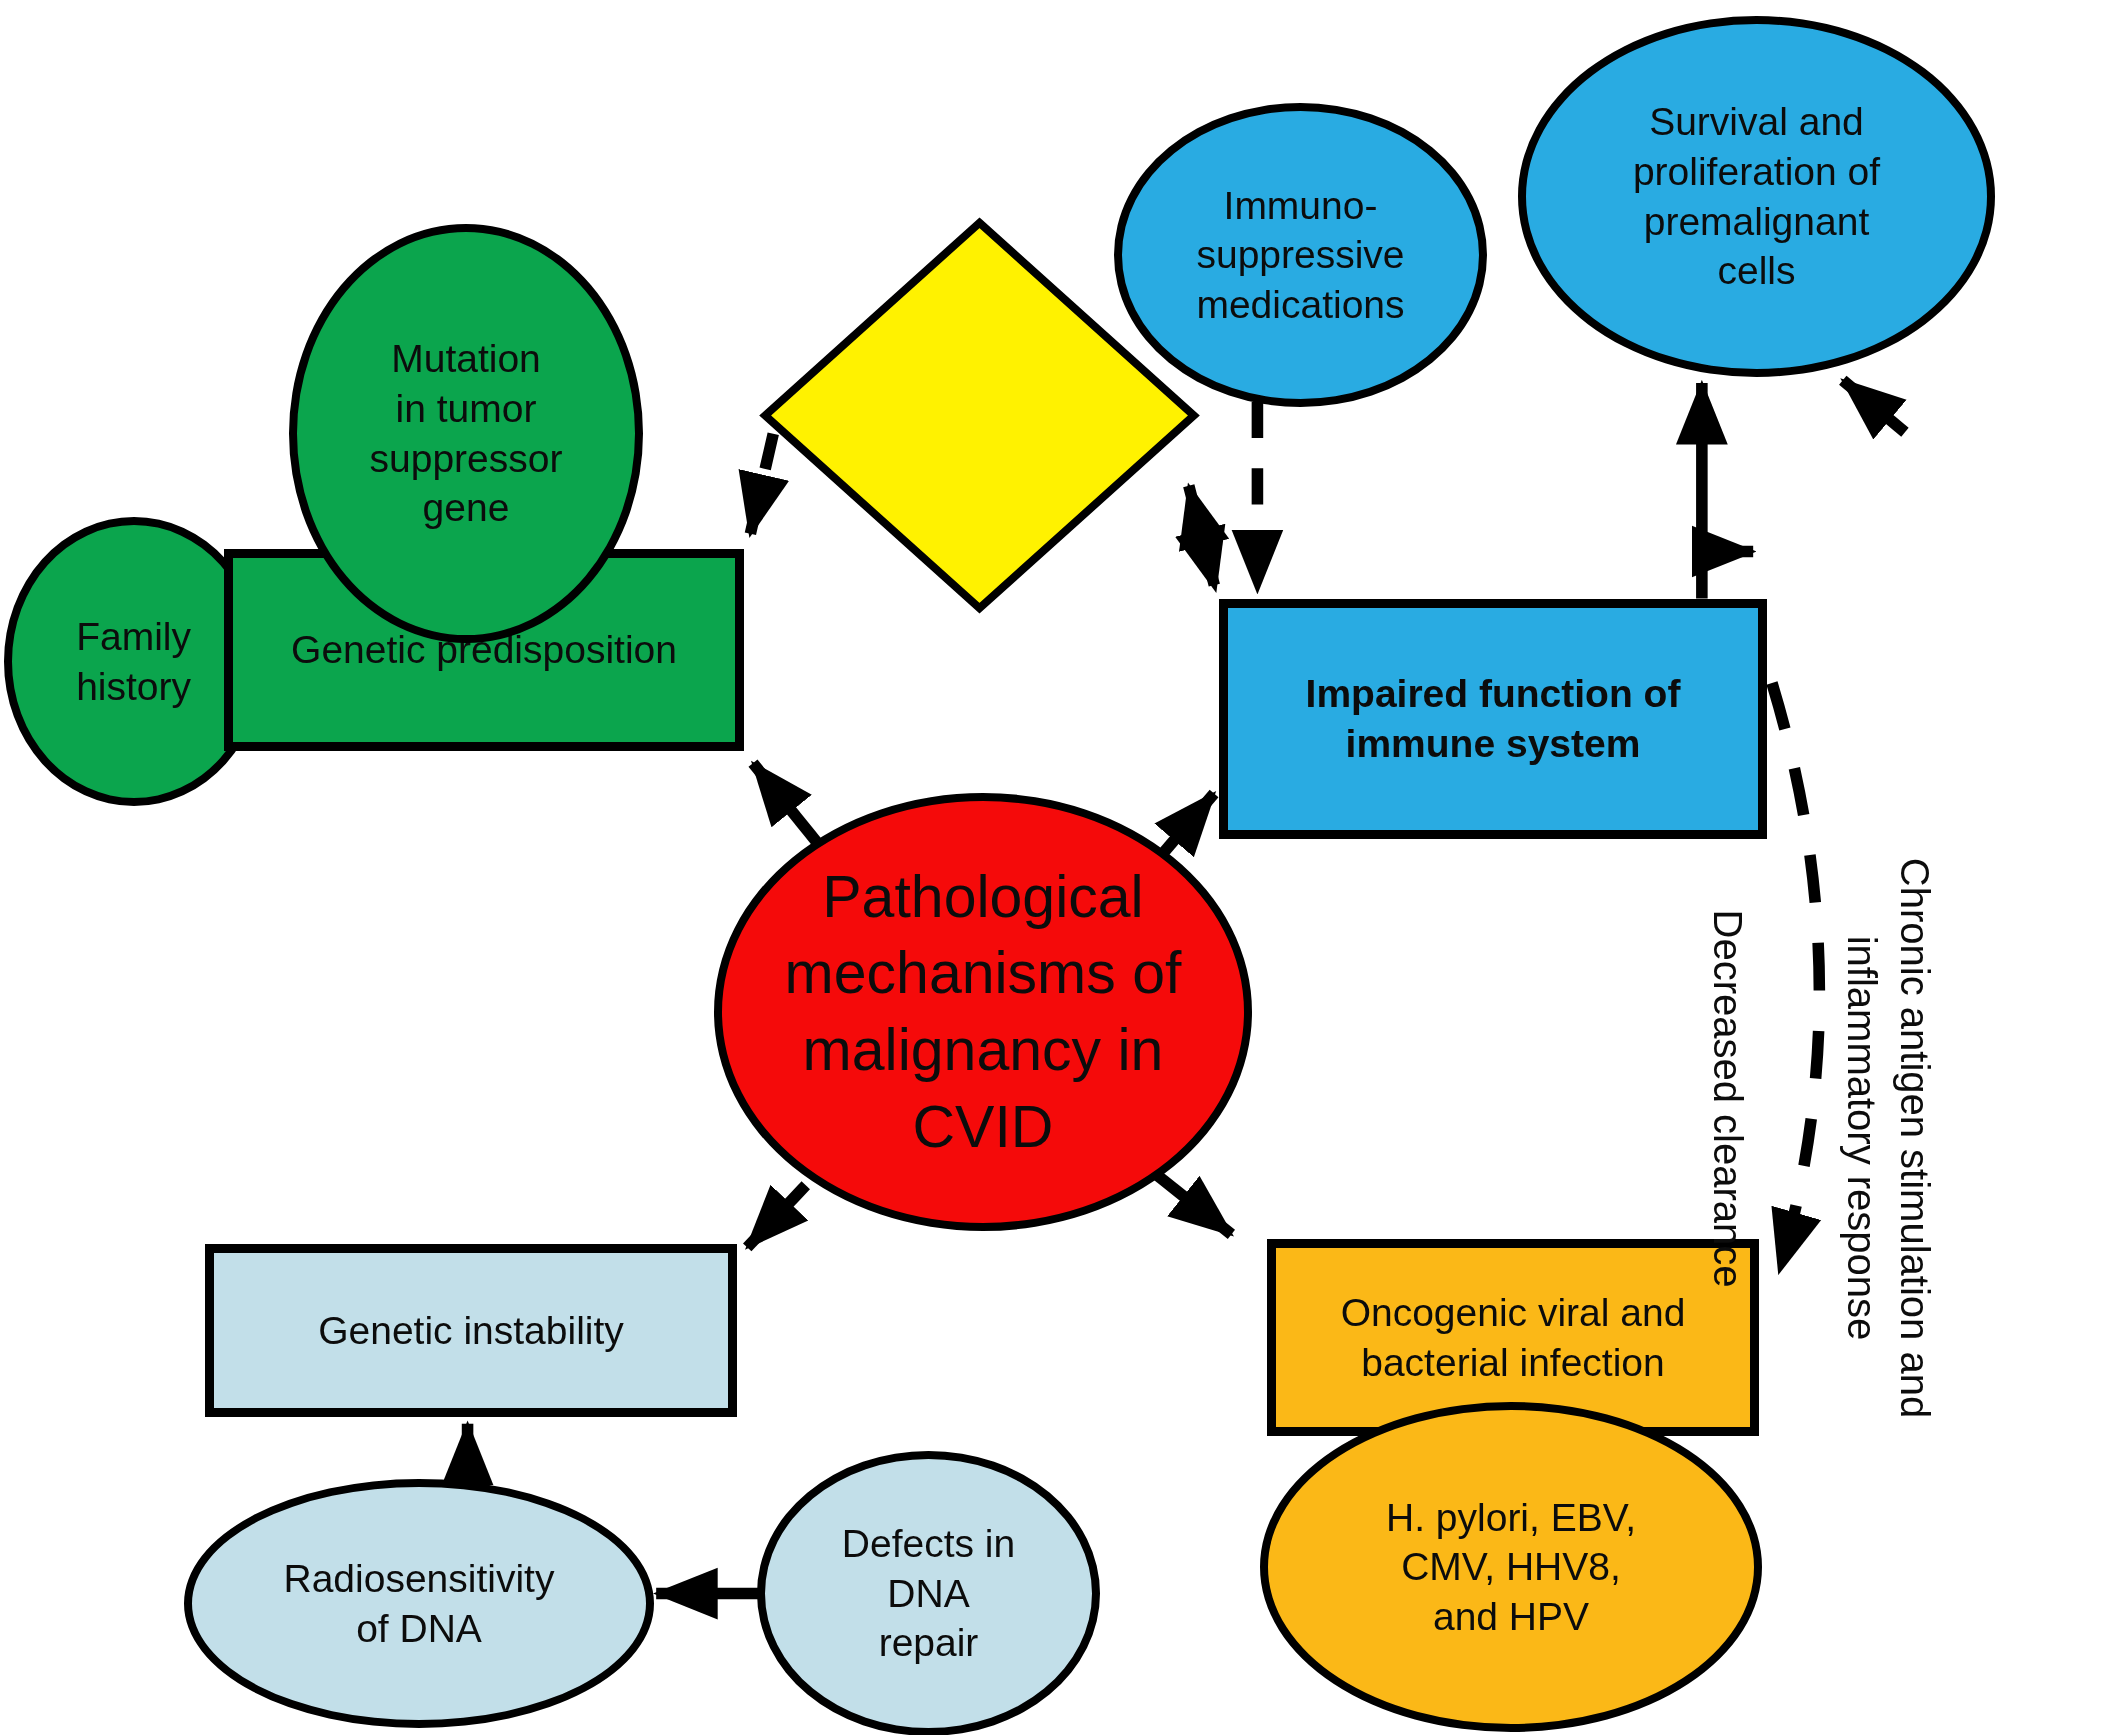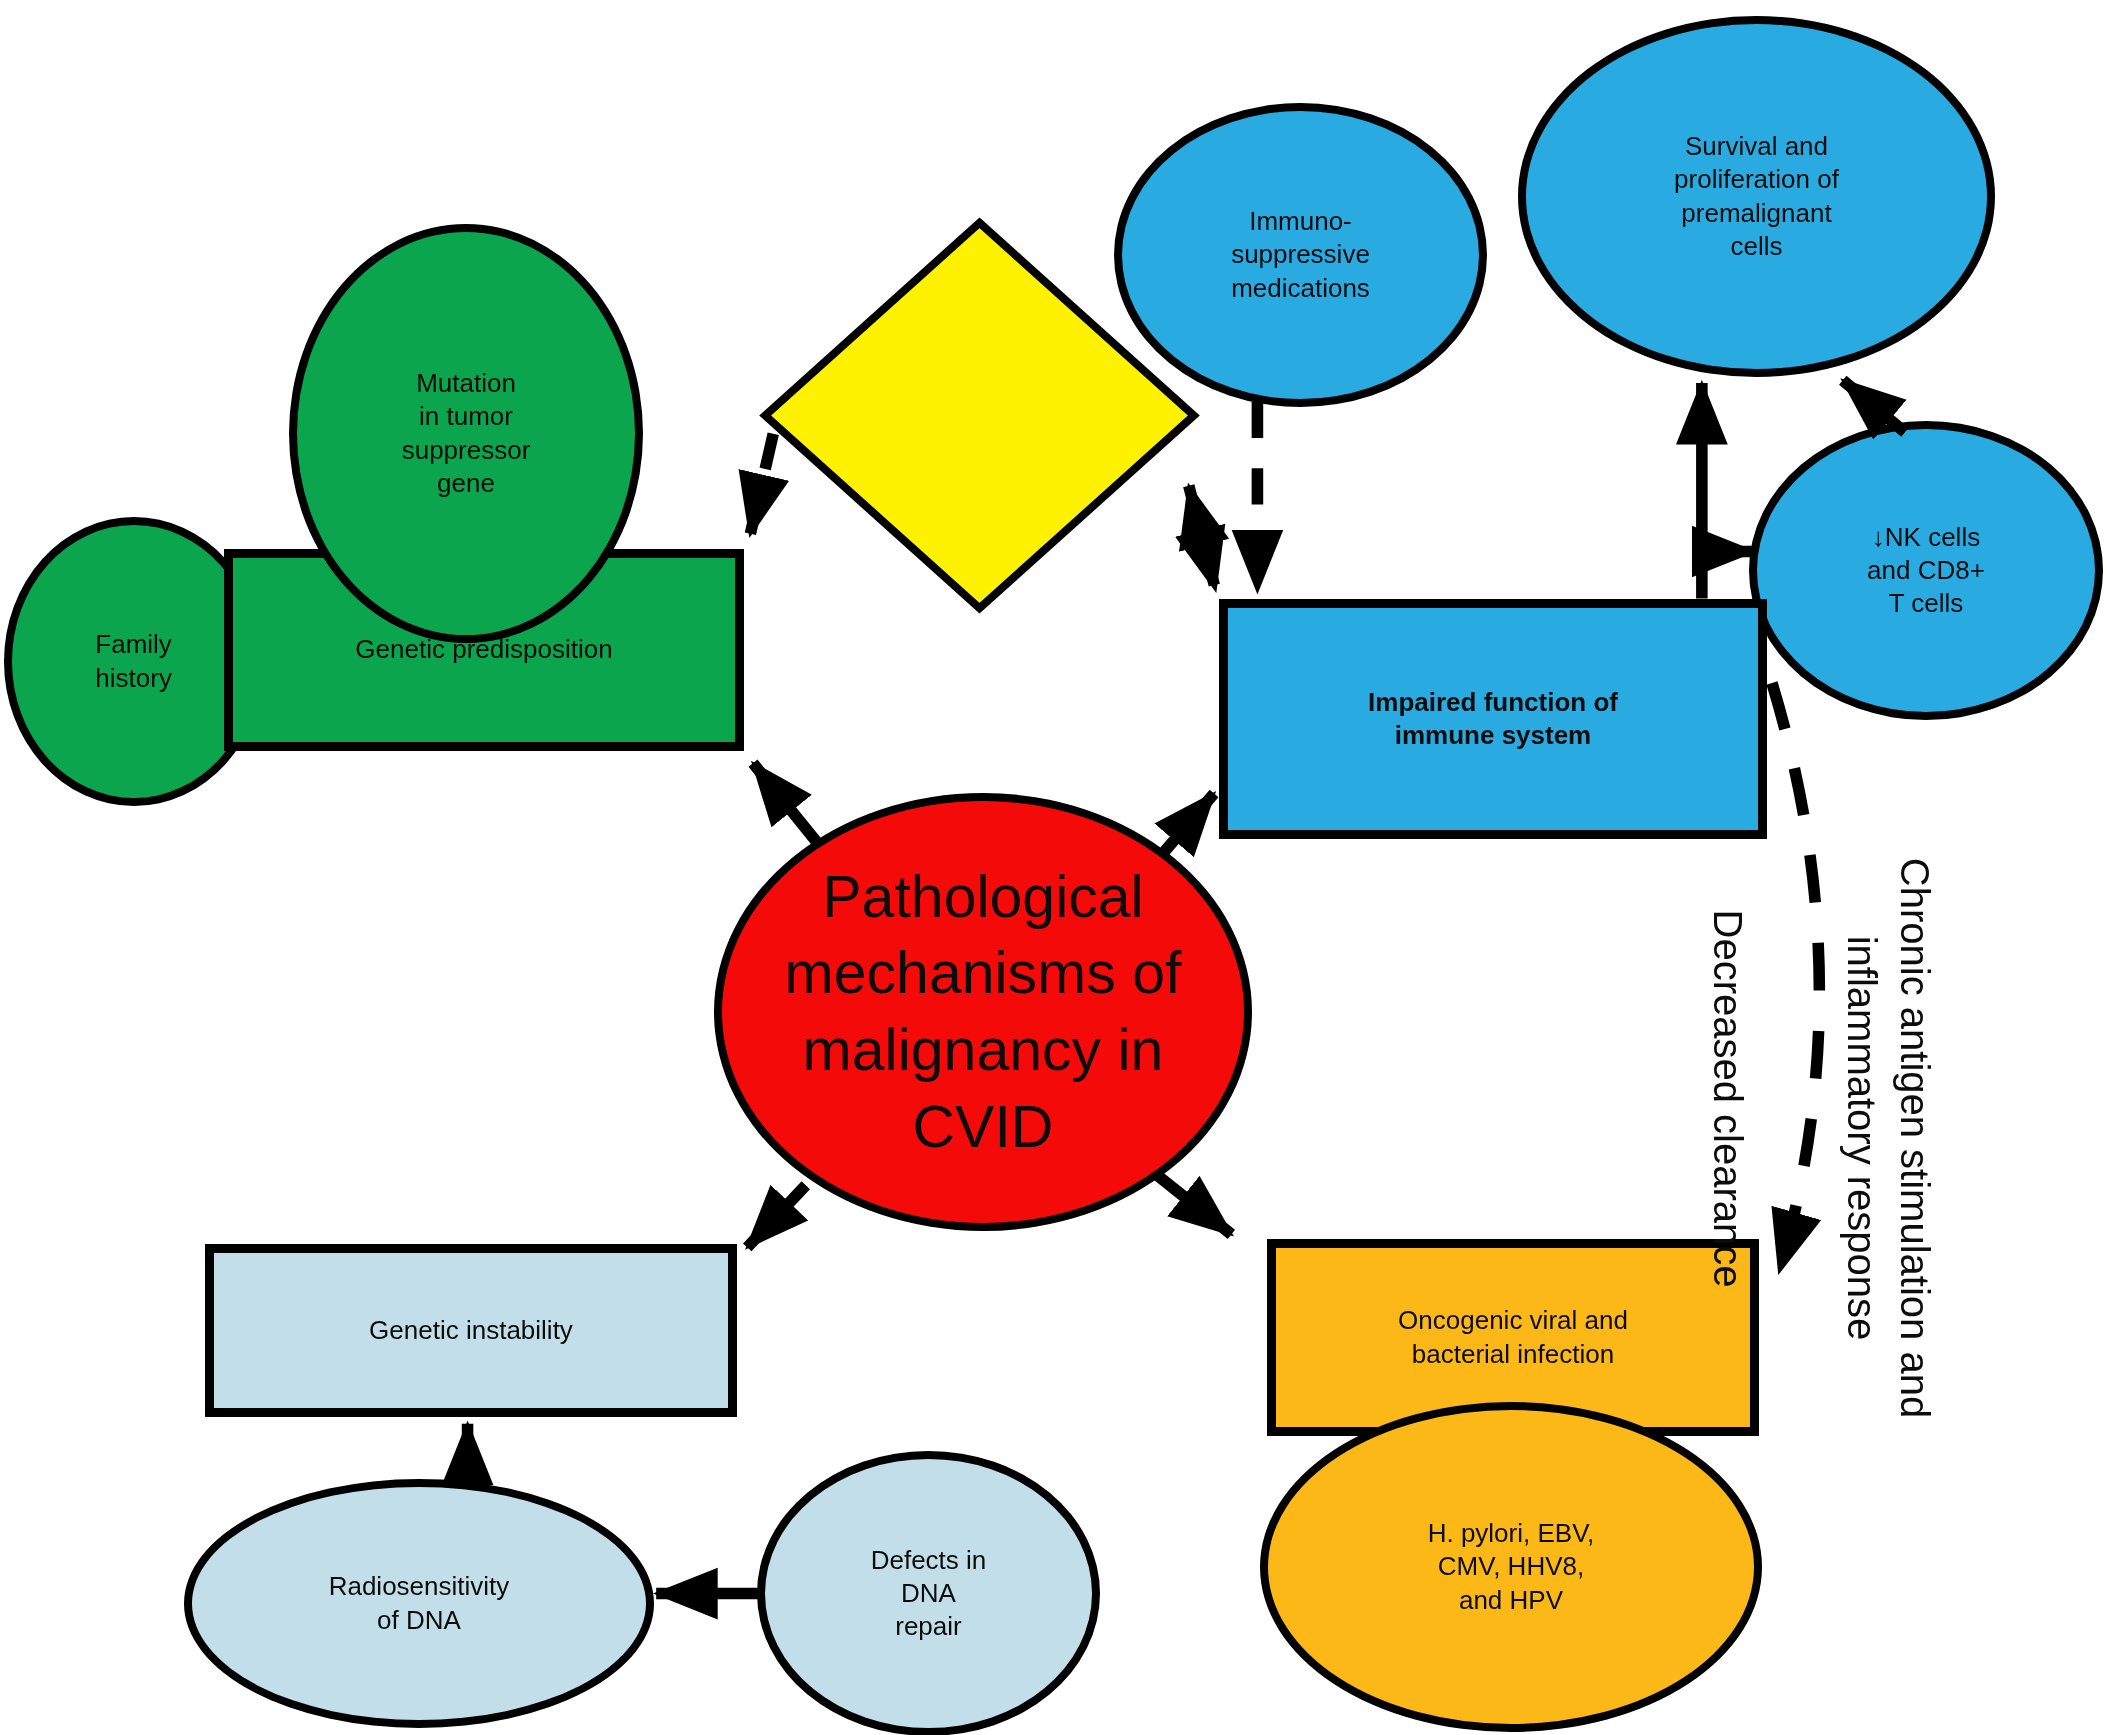--- a/index.html
+++ b/index.html
@@ -2,21 +2,21 @@
 <html style="--c-green: #0ba54d; --c-yellow: #fff200; --c-blue: #29abe2; --c-light_blue: #c2dfe9; --c-orange: #fbb817; --c-red: #f50a0a; --c-outline: #000000; --c-text: #0c0c0c; --c-background: #ffffff;font-size:11.6px"><head>
 <meta charset="utf-8">
 <style>
   html,body{margin:0;padding:0;background:#fff;}
   .canvas{
     position:relative;width:2108px;height:1736px;background:#fff;overflow:hidden;
     font-family:"Liberation Sans","DejaVu Sans",sans-serif;color:#0c0c0c;
   }
   .node{
     position:absolute;display:flex;align-items:center;justify-content:center;
-    text-align:center;box-sizing:border-box;font-size:26px;line-height:1.27;
+    text-align:center;box-sizing:border-box;font-size:39px;line-height:1.27;
   }
   .lbl{white-space:pre-line;display:block;}
   .ellipse{border-radius:50%;border:8px solid #000;}
   .rect{border:9.4px solid #000;}
   .green{background:var(--c-green,#0ba54d);}
   .blue{background:var(--c-blue,#29abe2);}
   .lightblue{background:var(--c-light_blue,#c2dfe9);}
   .orange{background:var(--c-orange,#fbb817);margin-left:28px;}
   .red{background:var(--c-red,#f50a0a);}
   .diamond-svg{position:absolute;left:759px;top:217px;}
@@ -61,25 +61,20 @@
 medications</span>
   </div>
 
   <div class="node ellipse blue z2" style="left:1518px;top:16px;width:477px;height:361px;">
     <span class="lbl">Survival and
 proliferation of
 premalignant
 cells</span>
   </div>
 
-  <div class="node ellipse blue z2" style="left:1749px;top:421px;width:354px;height:299px;">
-    <span class="lbl">↓NK cells
-and CD8+
-T cells</span>
-  </div>
 
   <div class="node rect blue z2" style="left:1219px;top:599px;width:548px;height:240px;font-weight:bold;">
     <span class="lbl">Impaired function of
 immune system</span>
   </div>
 
   <div class="node ellipse red center-label z2" style="left:714px;top:793px;width:538px;height:438px;">
     <span class="lbl">Pathological
 mechanisms of
 malignancy in

